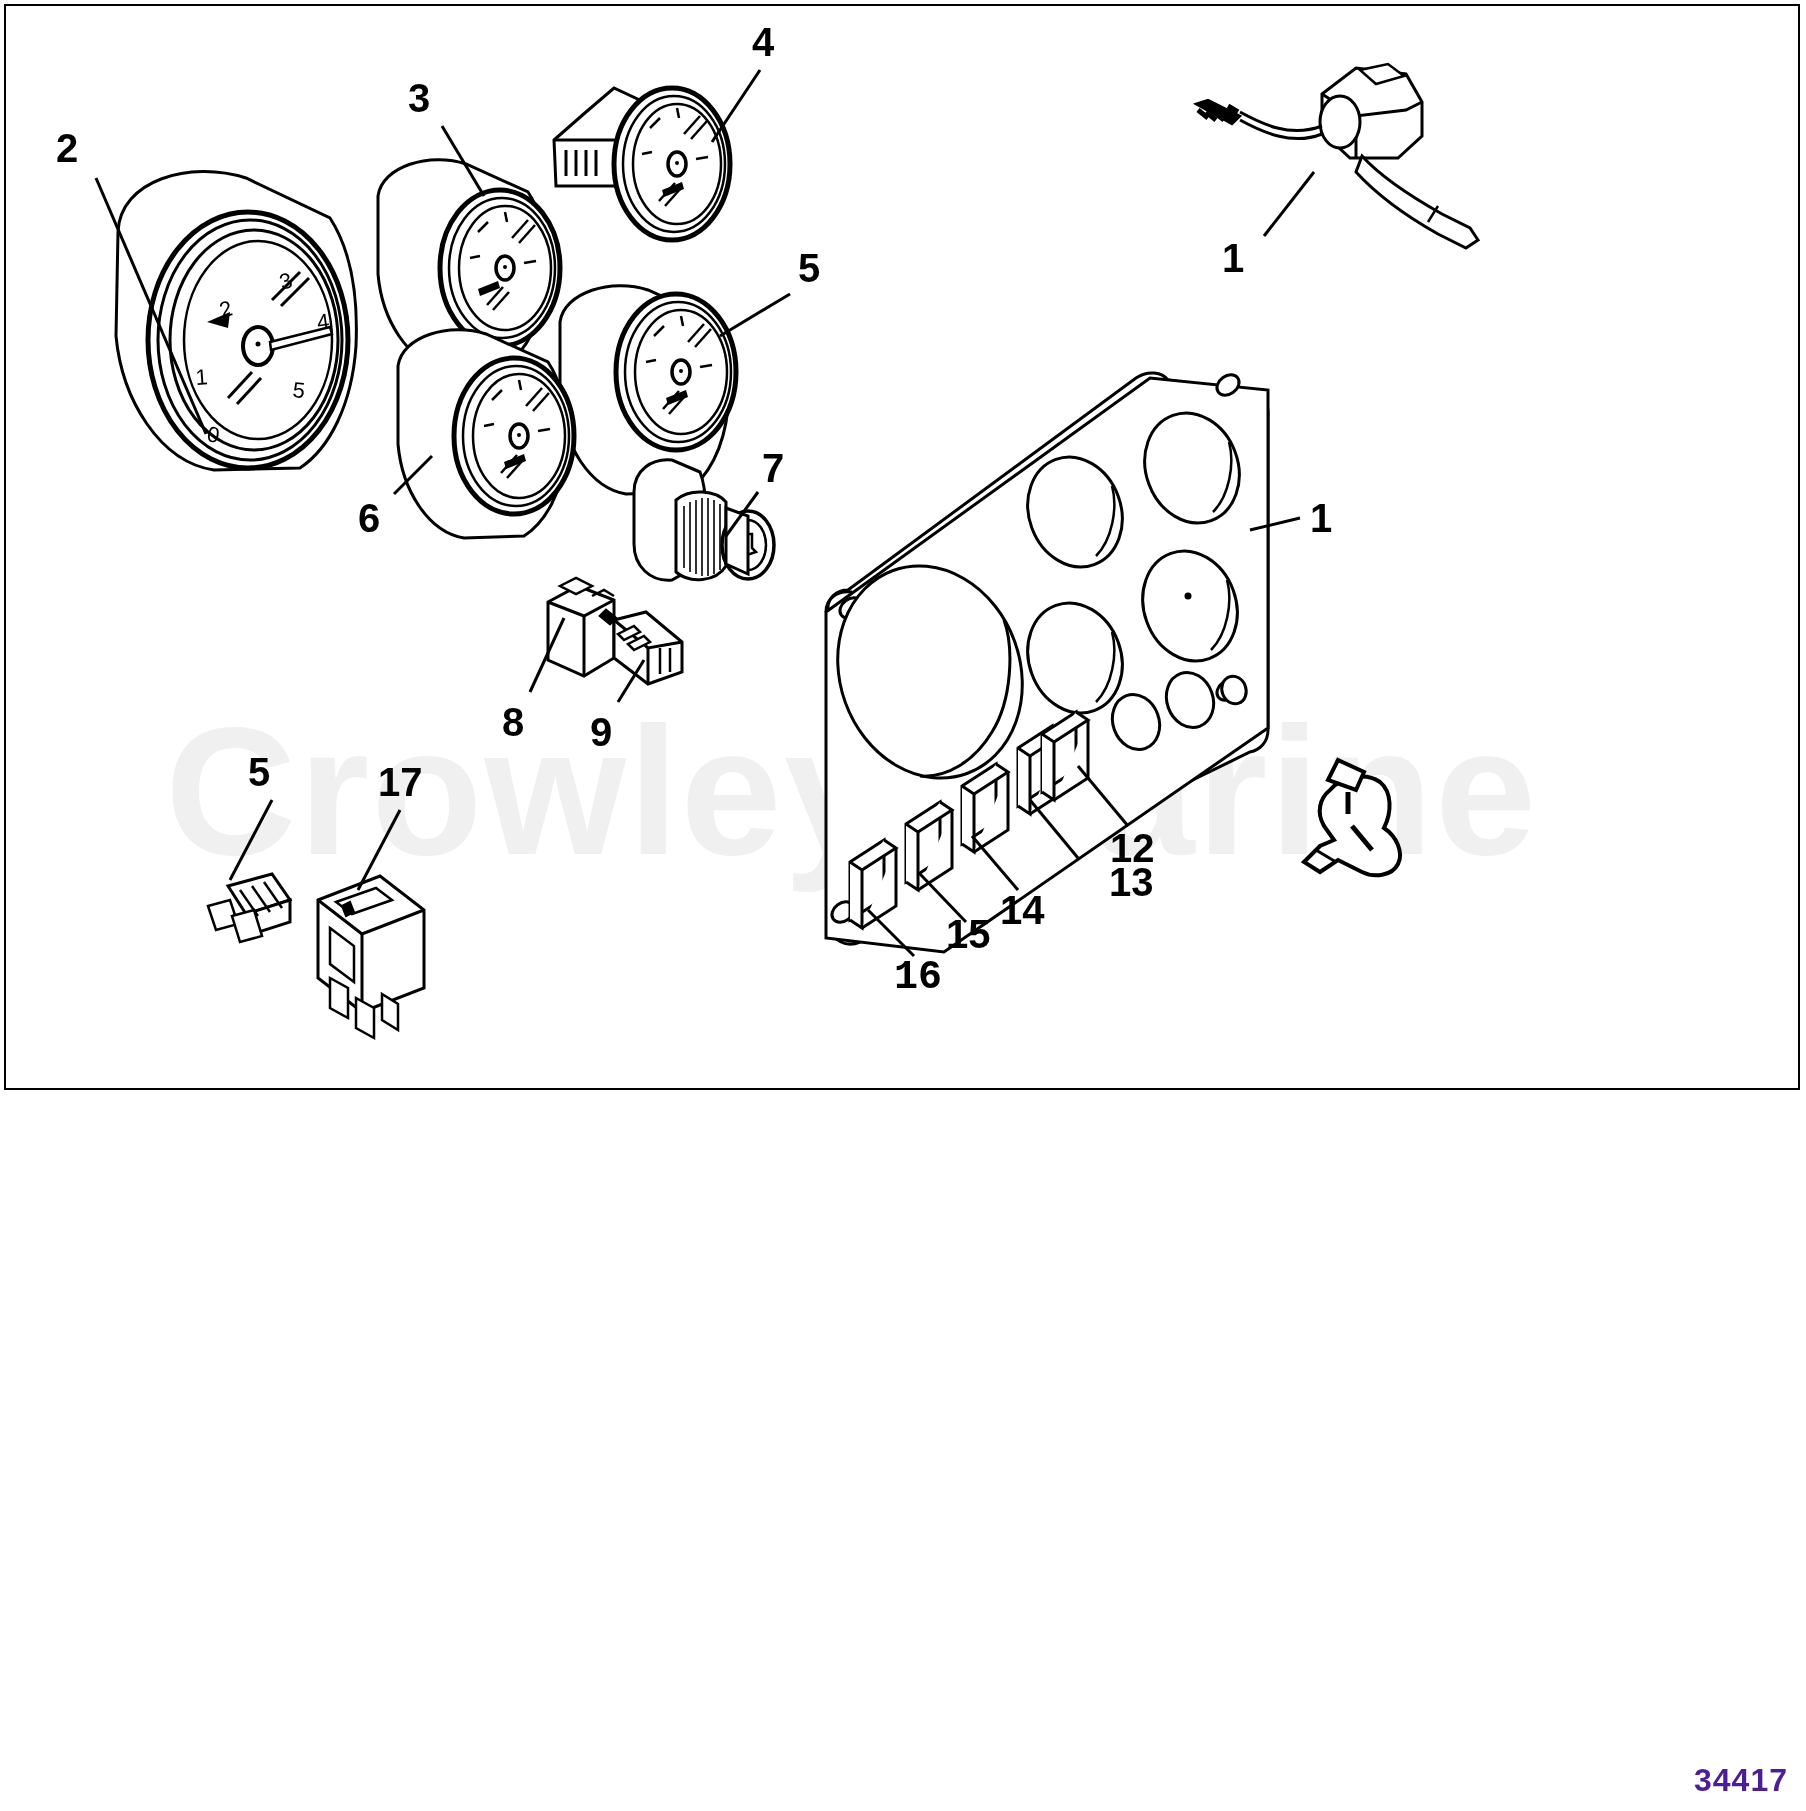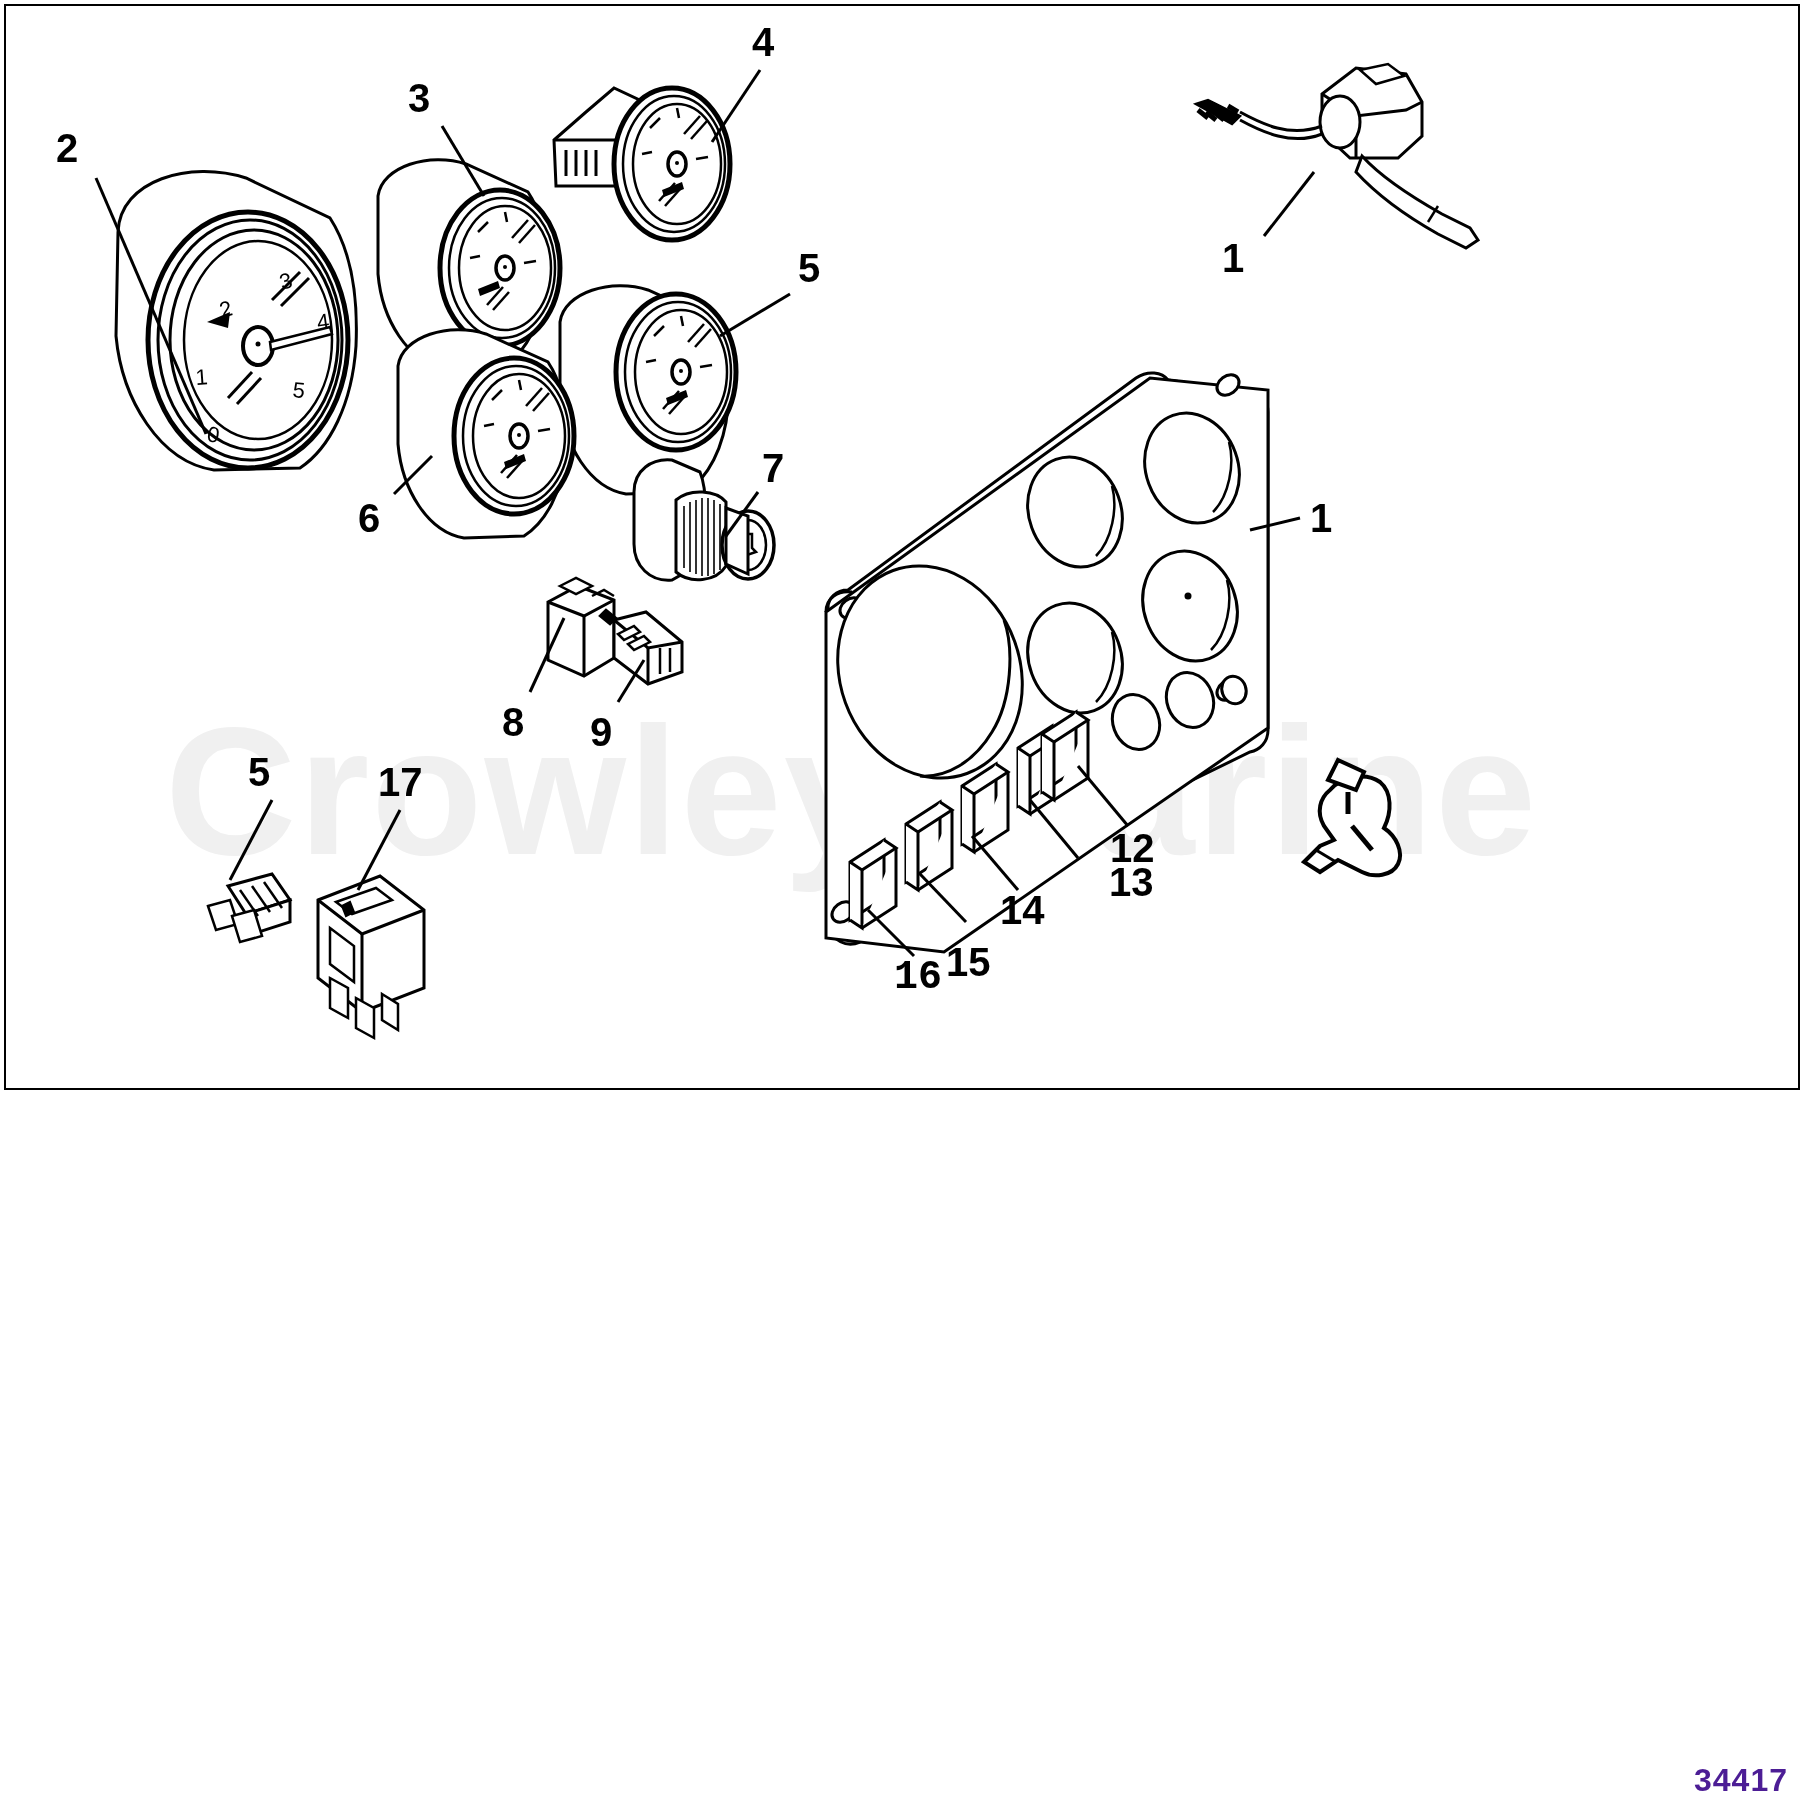--- a/index.html
+++ b/index.html
@@ -438,19 +438,19 @@
   <div class="callout" style="left:798px;top:248px;">5</div>
   <div class="callout" style="left:358px;top:498px;">6</div>
   <div class="callout" style="left:762px;top:448px;">7</div>
   <div class="callout" style="left:502px;top:702px;">8</div>
   <div class="callout" style="left:590px;top:712px;">9</div>
   <div class="callout" style="left:1222px;top:238px;">1</div>
   <div class="callout" style="left:248px;top:752px;">5</div>
   <div class="callout" style="left:1110px;top:828px;">12</div>
   <div class="callout" style="left:1109px;top:862px;">13</div>
   <div class="callout" style="left:1000px;top:890px;text-align:center;">14</div>
-  <div class="callout" style="left:946px;top:942px;">15</div>
+  <div class="callout" style="left:946px;top:914px;">15</div>
   <div class="callout" style="left:894px;top:958px;font-family:Liberation Mono, monospace;">16</div>
   <div class="callout" style="left:378px;top:762px;">17</div>
 
   <div id="sheet-no">34417</div>
 
 </div>
 
 </body></html>

